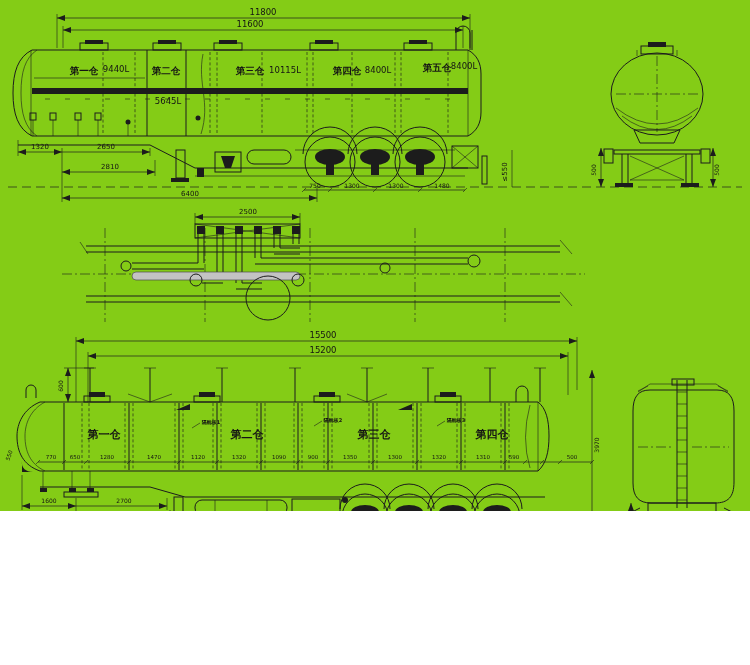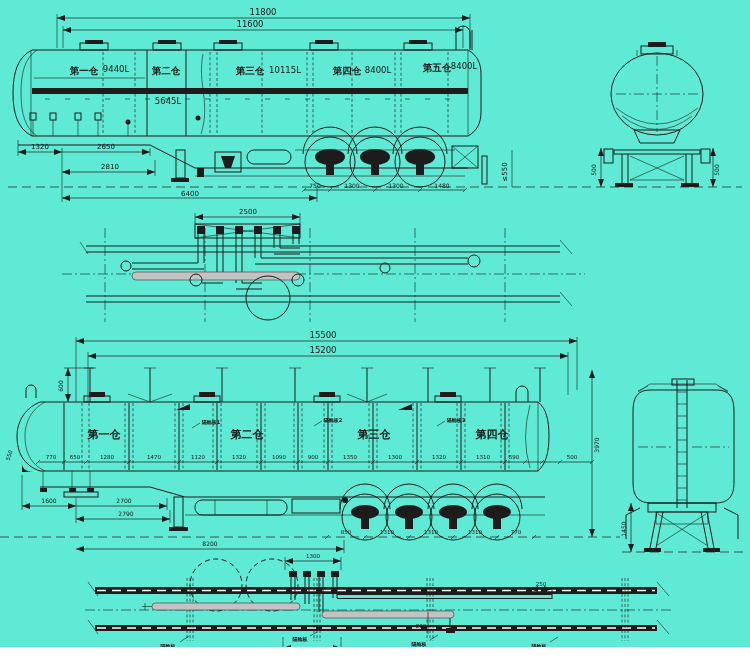--- a/index.html
+++ b/index.html
@@ -1,16 +1,16 @@
 <!DOCTYPE html>
 <html><head>
 <meta charset="utf-8">
 <style>
   html,body{margin:0;padding:0;background:#fff;}
-  .stage{position:relative;width:750px;height:647px;background:#5eead4;font-family:"DejaVu Sans",sans-serif;}
+  .stage{position:relative;width:750px;height:511px;background:#84cc16;font-family:"DejaVu Sans",sans-serif;}
   svg{display:block;}
   .ln{stroke:#1c1c1c;fill:none;stroke-width:1;}
   .th{stroke:#1c1c1c;fill:none;stroke-width:.6;}
   .fl{fill:#1c1c1c;stroke:none;}
   .gray{fill:#c3c3c3;stroke:#4a4a4a;stroke-width:.7;}
   .dash{stroke:#1c1c1c;fill:none;stroke-width:.7;stroke-dasharray:9 5;}
   .cdash{stroke:#1c1c1c;fill:none;stroke-width:.6;stroke-dasharray:10 3 2 3;}
   .pdash{stroke:#1c1c1c;fill:none;stroke-width:.65;stroke-dasharray:3 2.2;}
   .dimln{stroke:#1c1c1c;fill:none;stroke-width:.7;}
   text{fill:#141414;font-family:"DejaVu Sans",sans-serif;}

